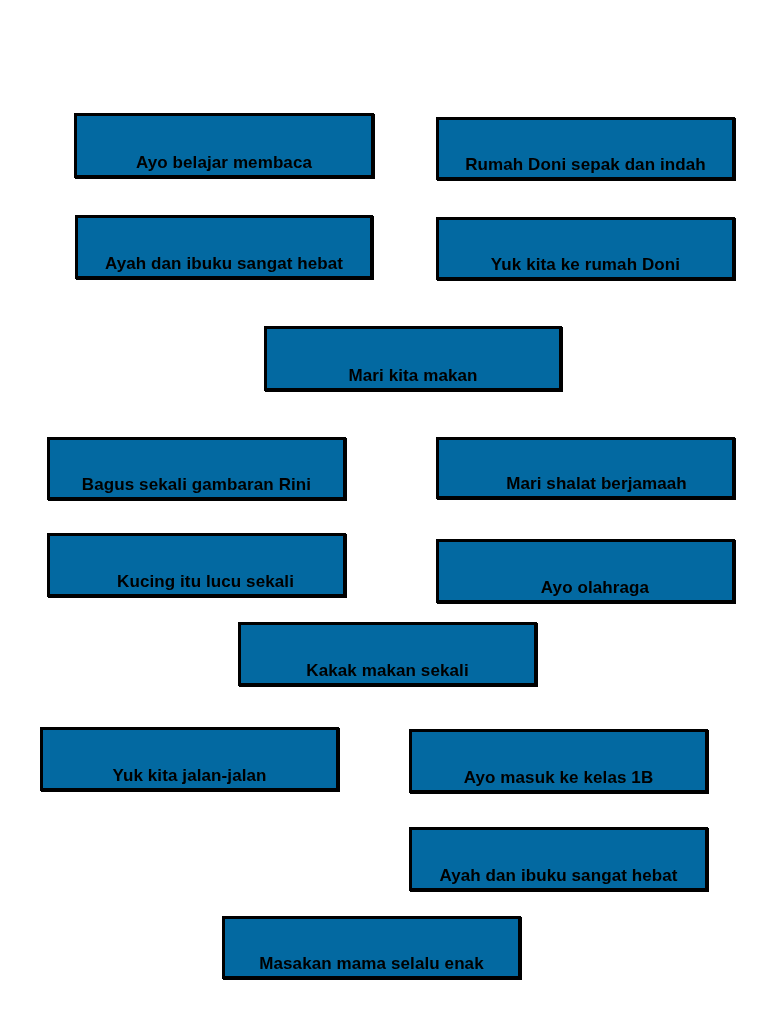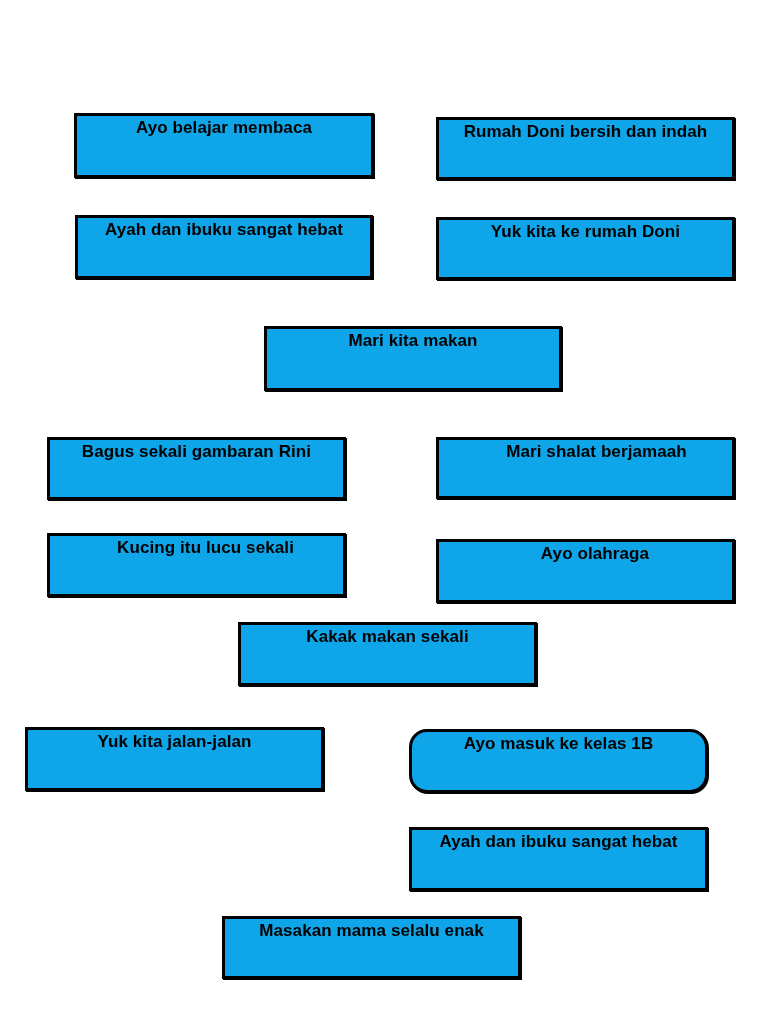--- a/index.html
+++ b/index.html
@@ -14,24 +14,24 @@
   #page {
     position: relative;
     width: 768px;
     height: 1024px;
     background: #ffffff;
     overflow: hidden;
   }
   .card {
     position: absolute;
     box-sizing: border-box;
-    background: #0ea5e9;
+    background: #0369a1;
     border: 3px solid #000000;
     display: flex;
-    align-items: flex-start;
+    align-items: flex-end;
     justify-content: center;
     text-align: center;
     color: #000000;
     font-weight: bold;
     font-size: 17px;
     letter-spacing: 0.1px;
     line-height: 1.15;
     padding: 2px 8px;
     
     box-shadow: 1px 1px 0 0 #000000;
@@ -43,21 +43,21 @@
 </style>
 </head>
 <body>
 
 <div id="page">
 
   <div class="card" style="left: 74px; top: 113px; width: 300px; height: 65px;">
     <span class="card-label">Ayo belajar membaca</span>
   </div>
   <div class="card" style="left: 436px; top: 117px; width: 299px; height: 63px;">
-    <span class="card-label">Rumah Doni bersih dan indah</span>
+    <span class="card-label">Rumah Doni sepak dan indah</span>
   </div>
   <div class="card" style="left: 75px; top: 215px; width: 298px; height: 64px;">
     <span class="card-label">Ayah dan ibuku sangat hebat</span>
   </div>
   <div class="card" style="left: 436px; top: 217px; width: 299px; height: 63px;">
     <span class="card-label">Yuk kita ke rumah Doni</span>
   </div>
   <div class="card" style="left: 264px; top: 326px; width: 298px; height: 65px;">
     <span class="card-label">Mari kita makan</span>
   </div>
@@ -71,24 +71,24 @@
   <div class="card" style="left: 47px; top: 533px; width: 299px; height: 64px; padding-left: 26px;">
     <span class="card-label">Kucing itu lucu sekali</span>
   </div>
   <div class="card" style="left: 436px; top: 539px; width: 299px; height: 64px; padding-left: 27px;">
     <span class="card-label">Ayo olahraga</span>
   </div>
   <div class="card" style="left: 238px; top: 622px; width: 299px; height: 64px;">
     <span class="card-label">Kakak makan sekali</span>
   </div>
 
-  <div class="card" style="left: 25px; top: 727px; width: 299px; height: 64px;">
+  <div class="card" style="left: 40px; top: 727px; width: 299px; height: 64px;">
     <span class="card-label">Yuk kita jalan-jalan</span>
   </div>
-  <div class="card" style="left: 409px; top: 729px; width: 299px; height: 64px; border-radius: 18px;">
+  <div class="card" style="left: 409px; top: 729px; width: 299px; height: 64px;">
     <span class="card-label">Ayo masuk ke kelas 1B</span>
   </div>
   <div class="card" style="left: 409px; top: 827px; width: 299px; height: 64px;">
     <span class="card-label">Ayah dan ibuku sangat hebat</span>
   </div>
   <div class="card" style="left: 222px; top: 916px; width: 299px; height: 63px;">
     <span class="card-label">Masakan mama selalu enak</span>
   </div>
 
 </div>

